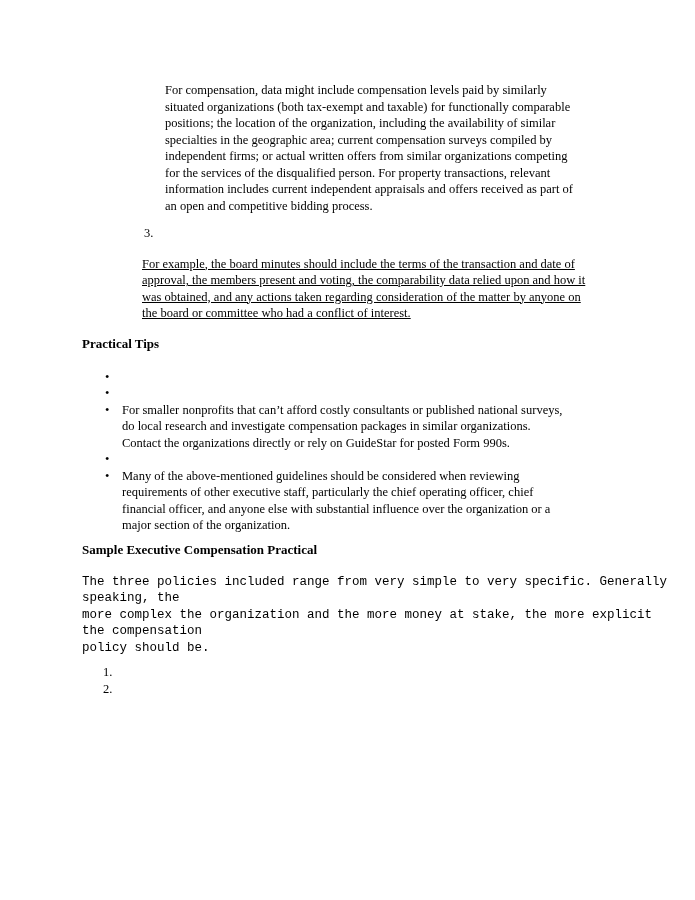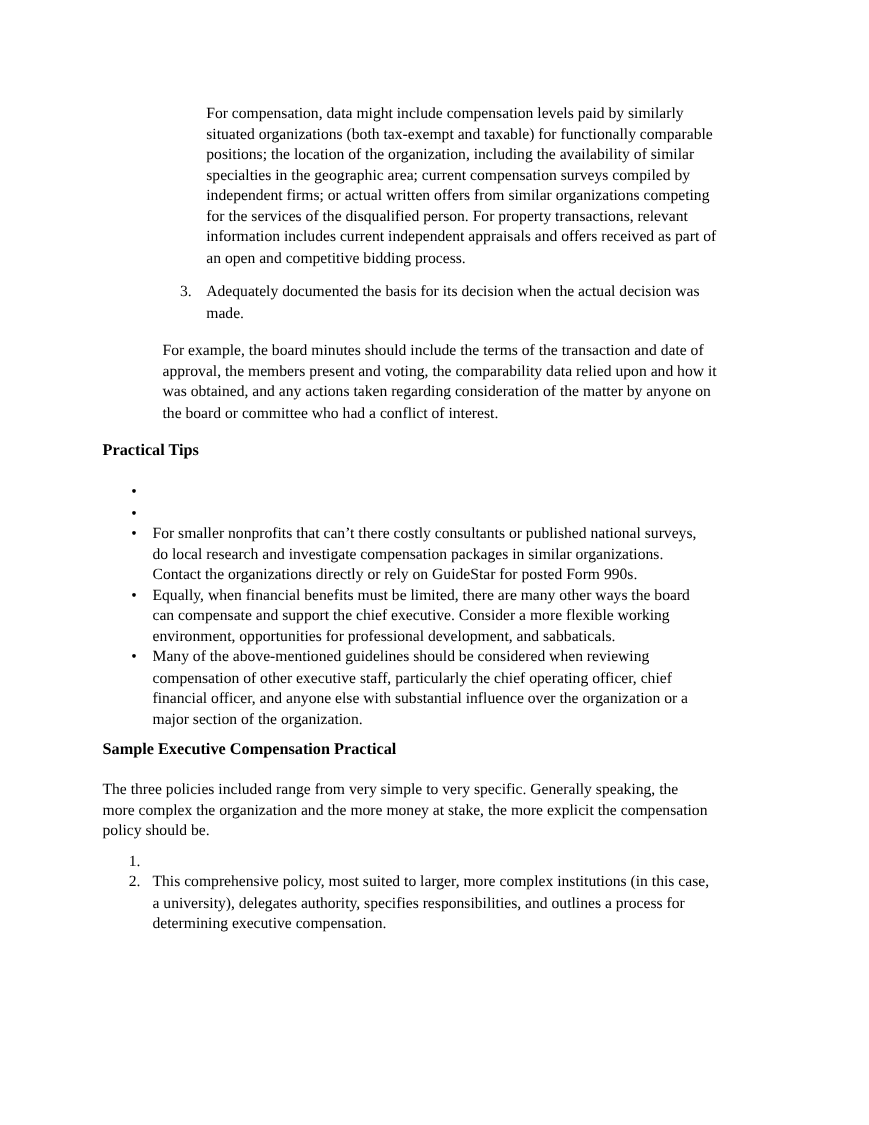--- a/index.html
+++ b/index.html
@@ -22,35 +22,35 @@
 
   
   .p-indent3 { margin-left: 83px; }
 
   
   .row { display: flex; }
   .row-num3 { padding-left: 62px; margin-top: 11px; }
   .marker3 { width: 21px; flex: none; }
 
   
-  .p-example { margin-left: 48px; margin-top: 14px; }
+  .p-example { margin-left: 60px; margin-top: 14px; text-decoration: underline; }
 
   h2 {
     font-size: 13px;
     line-height: 17px;
     font-weight: bold;
     margin: 13px 0 0 0;
   }
   .h2-sample { margin-top: 7px; }
 
   .bullets { margin-top: 17px; }
   .bullet-row { padding-left: 23px; }
   .bullet-marker { width: 17px; flex: none; }
 
-  .p-intro2 { margin-top: 16px; }
+  .p-intro2 { margin-top: 16px; font-family: Liberation Mono, monospace; }
 
   .numlist { margin-top: 8px; }
   .num-row { padding-left: 21px; }
   .num-marker { width: 19px; flex: none; }
 </style>
 </head>
 <body>
 
 <div class="page">
   <div class="content">
@@ -59,71 +59,63 @@
 situated organizations (both tax-exempt and taxable) for functionally comparable
 positions; the location of the organization, including the availability of similar
 specialties in the geographic area; current compensation surveys compiled by
 independent firms; or actual written offers from similar organizations competing
 for the services of the disqualified person. For property transactions, relevant
 information includes current independent appraisals and offers received as part of
 an open and competitive bidding process.</div>
 
     <div class="row row-num3">
       <span class="marker3">3.</span>
-      <span class="txt">Adequately documented the basis for its decision when the actual decision was
-made.</span>
     </div>
 
     <div class="p-example txt">For example, the board minutes should include the terms of the transaction and date of
 approval, the members present and voting, the comparability data relied upon and how it
 was obtained, and any actions taken regarding consideration of the matter by anyone on
 the board or committee who had a conflict of interest.</div>
 
     <h2>Practical Tips</h2>
 
     <div class="bullets">
       <div class="row bullet-row">
         <span class="bullet-marker">•</span>
       </div>
       <div class="row bullet-row">
         <span class="bullet-marker">•</span>
       </div>
       <div class="row bullet-row">
         <span class="bullet-marker">•</span>
-        <span class="txt">For smaller nonprofits that can’t there costly consultants or published national surveys,
+        <span class="txt">For smaller nonprofits that can’t afford costly consultants or published national surveys,
 do local research and investigate compensation packages in similar organizations.
 Contact the organizations directly or rely on GuideStar for posted Form 990s.</span>
       </div>
       <div class="row bullet-row">
         <span class="bullet-marker">•</span>
-        <span class="txt">Equally, when financial benefits must be limited, there are many other ways the board
-can compensate and support the chief executive. Consider a more flexible working
-environment, opportunities for professional development, and sabbaticals.</span>
       </div>
       <div class="row bullet-row">
         <span class="bullet-marker">•</span>
         <span class="txt">Many of the above-mentioned guidelines should be considered when reviewing
-compensation of other executive staff, particularly the chief operating officer, chief
+requirements of other executive staff, particularly the chief operating officer, chief
 financial officer, and anyone else with substantial influence over the organization or a
 major section of the organization.</span>
       </div>
     </div>
 
     <h2 class="h2-sample">Sample Executive Compensation Practical</h2>
 
     <div class="p-intro2 txt">The three policies included range from very simple to very specific. Generally speaking, the
 more complex the organization and the more money at stake, the more explicit the compensation
 policy should be.</div>
 
     <div class="numlist">
       <div class="row num-row">
         <span class="num-marker">1.</span>
       </div>
       <div class="row num-row">
         <span class="num-marker">2.</span>
-        <span class="txt">This comprehensive policy, most suited to larger, more complex institutions (in this case,
-a university), delegates authority, specifies responsibilities, and outlines a process for
-determining executive compensation.</span>
       </div>
     </div>
 
   </div>
 </div>
 
 </body></html>

